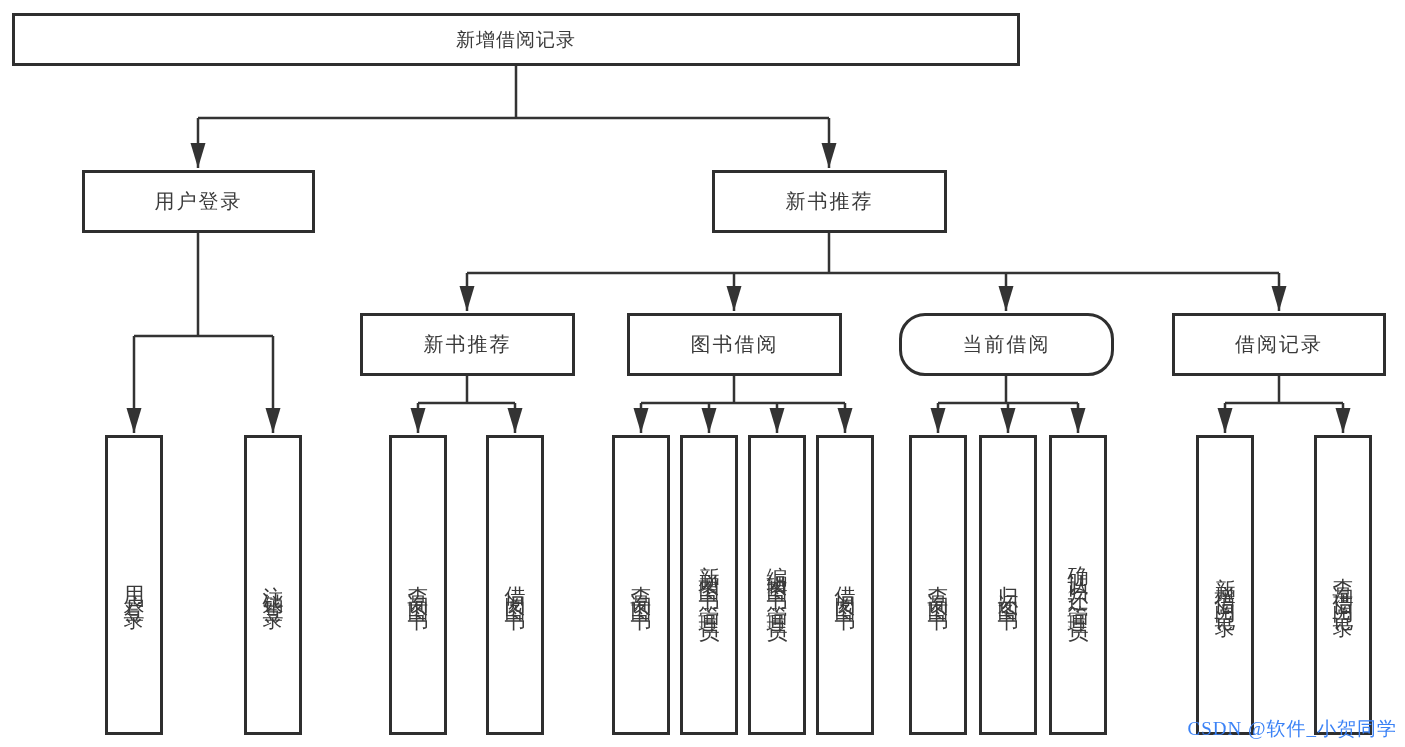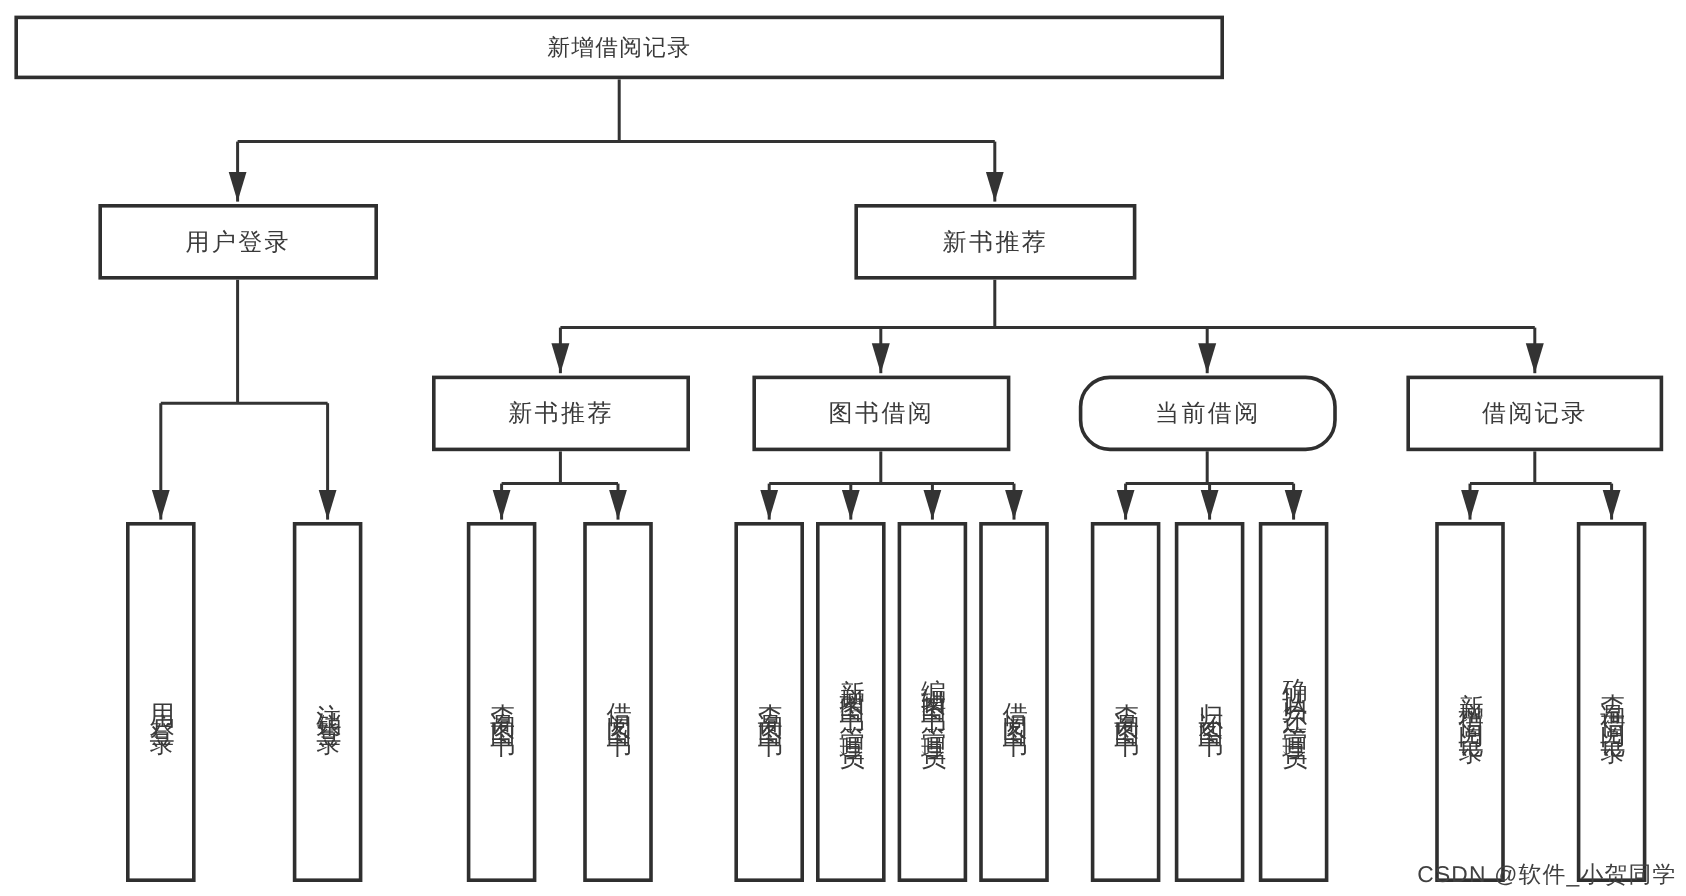--- a/index.html
+++ b/index.html
@@ -28,23 +28,24 @@
     font-size:21px;
     letter-spacing:8px;
     line-height:52px;
     width:58px;height:300px;
     top:435px;
   }
   .watermark{
     position:absolute;
     right:8px;bottom:5px;
     font-size:19px;
-    color:#404040;
+    color:#3b82f6;
     letter-spacing:1px;
     white-space:nowrap;
+    font-family:Liberation Serif, serif;
   }
 </style>
 </head>
 <body>
 
 <div id="stage">
 
   <svg id="wires" viewBox="0 0 1405 747" xmlns="http://www.w3.org/2000/svg">
     <defs>
       <marker id="arr" markerUnits="userSpaceOnUse" markerWidth="28" markerHeight="20" refX="25" refY="10" orient="auto">

